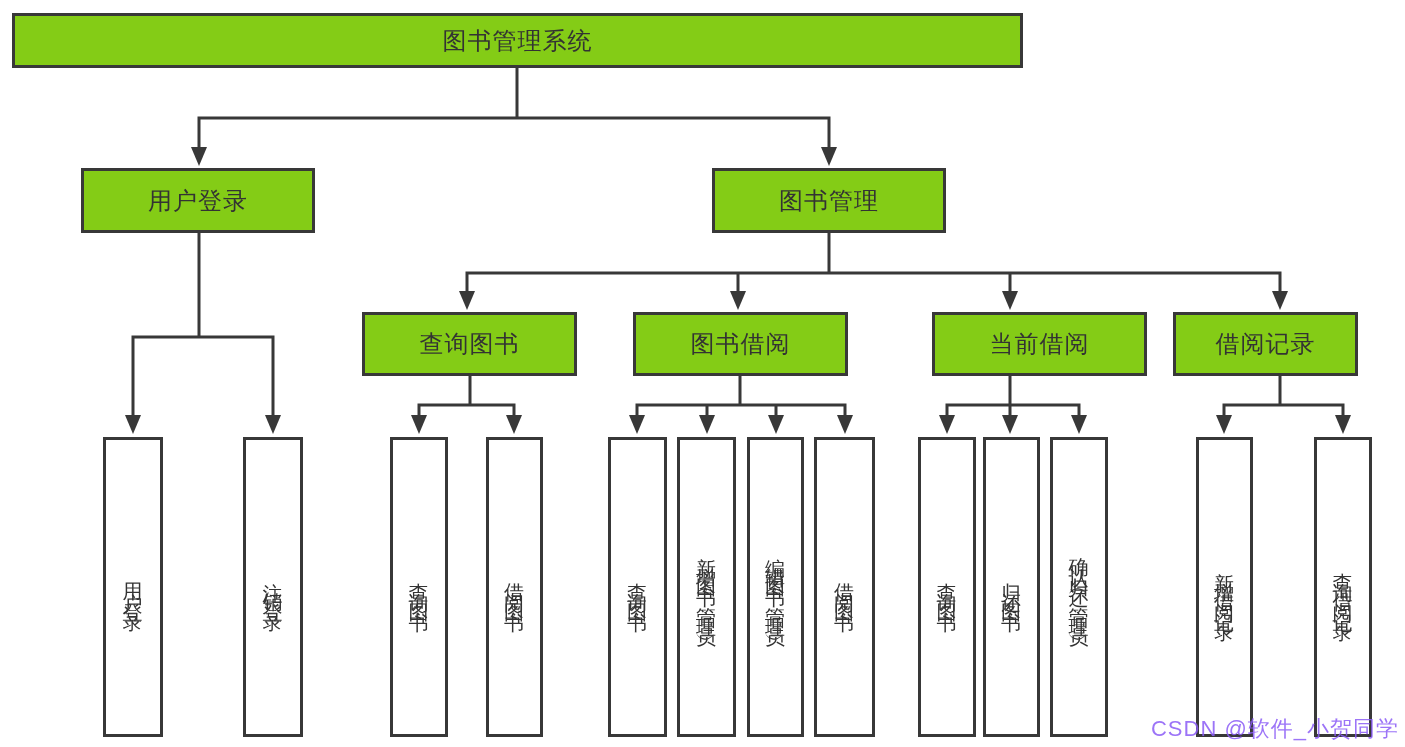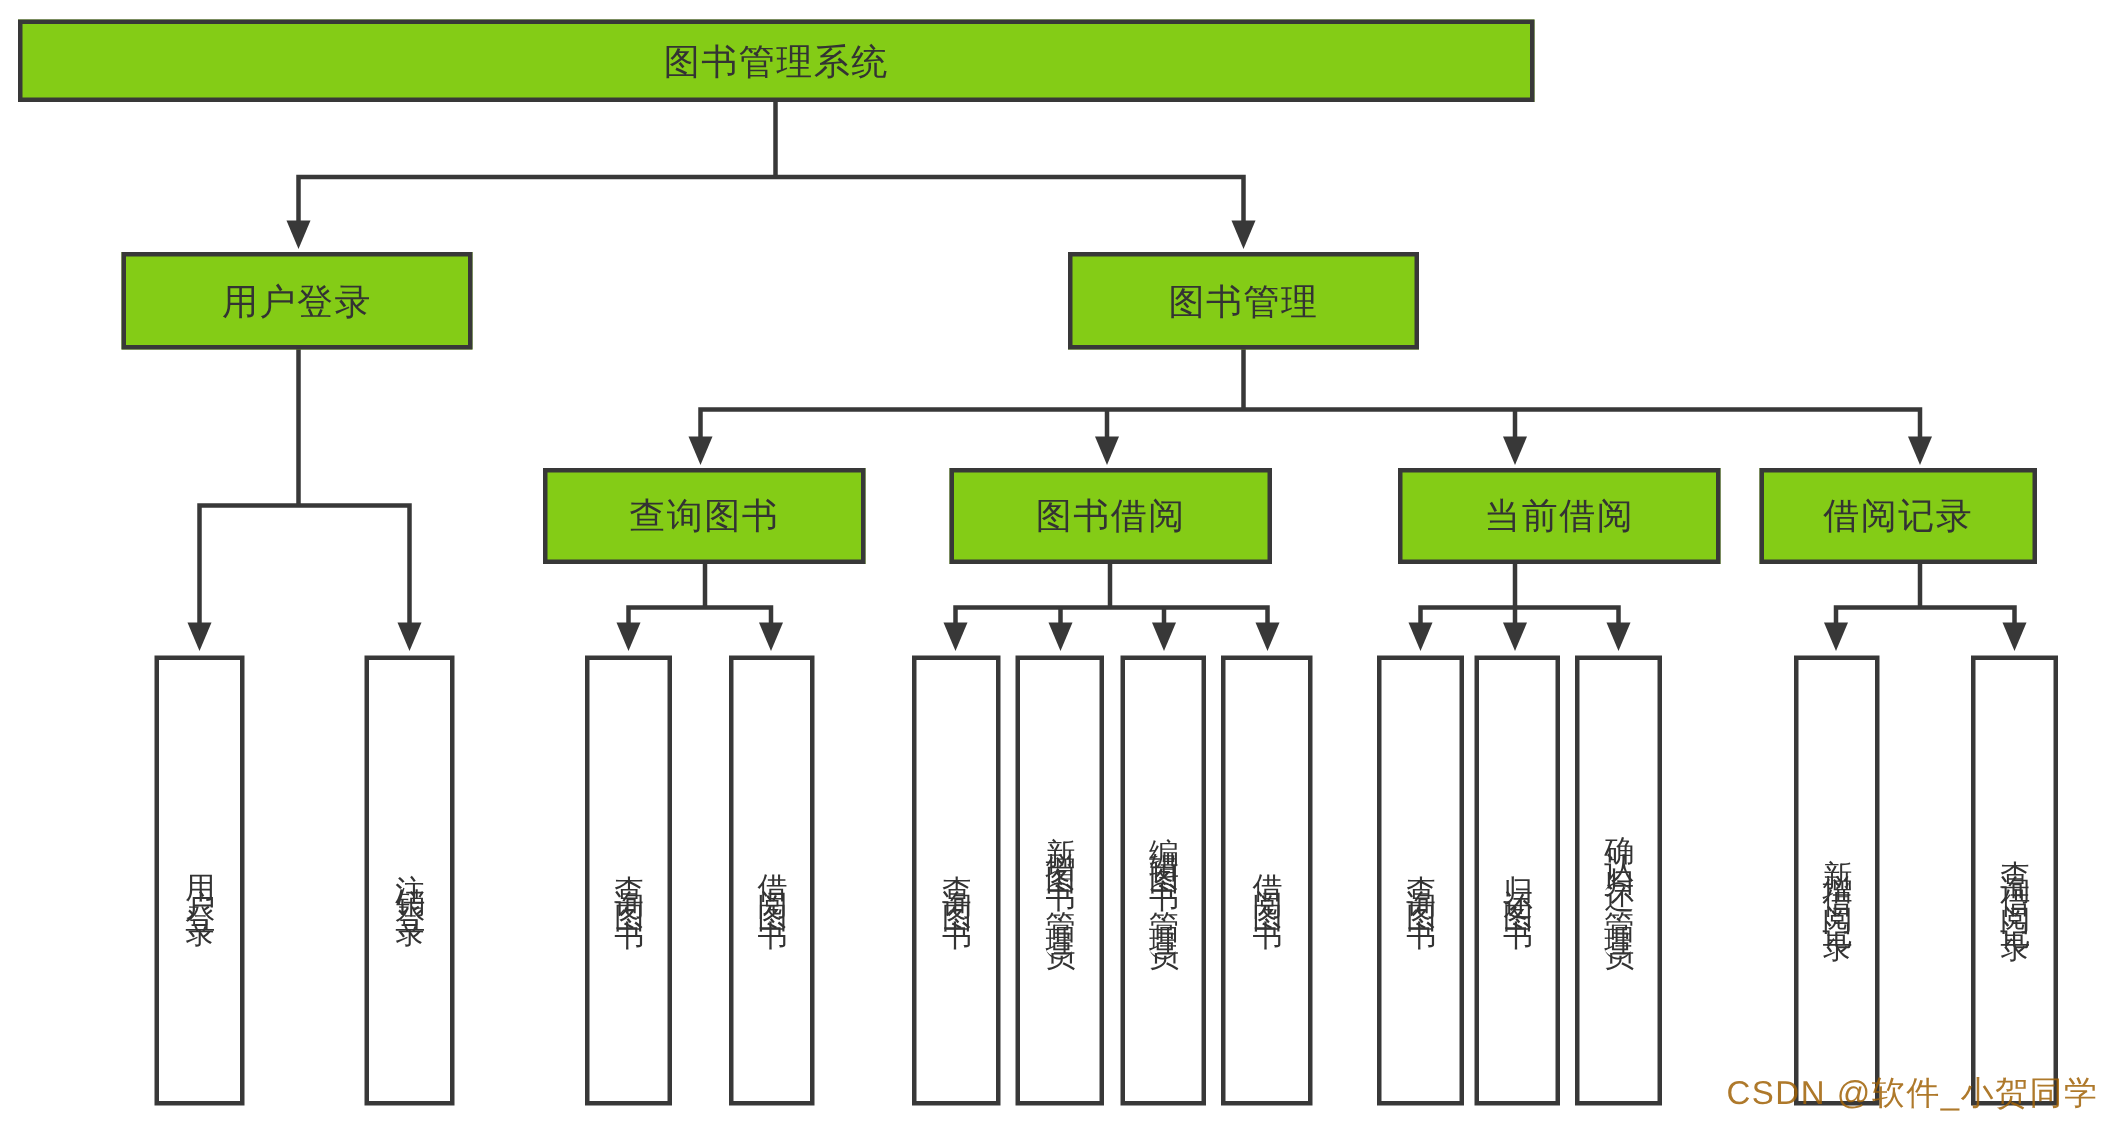--- a/index.html
+++ b/index.html
@@ -38,21 +38,21 @@
     letter-spacing:10px;
     line-height:1;
     color:#333333;
     white-space:nowrap;
   }
   .watermark{
     position:absolute;
     right:6px;
     bottom:3px;
     font-size:22px;
-    color:#a16207;
+    color:#8b5cf6;
     opacity:0.85;
     z-index:3;
     letter-spacing:1px;
   }
 </style>
 </head>
 <body>
 
 <div id="canvas">
 

